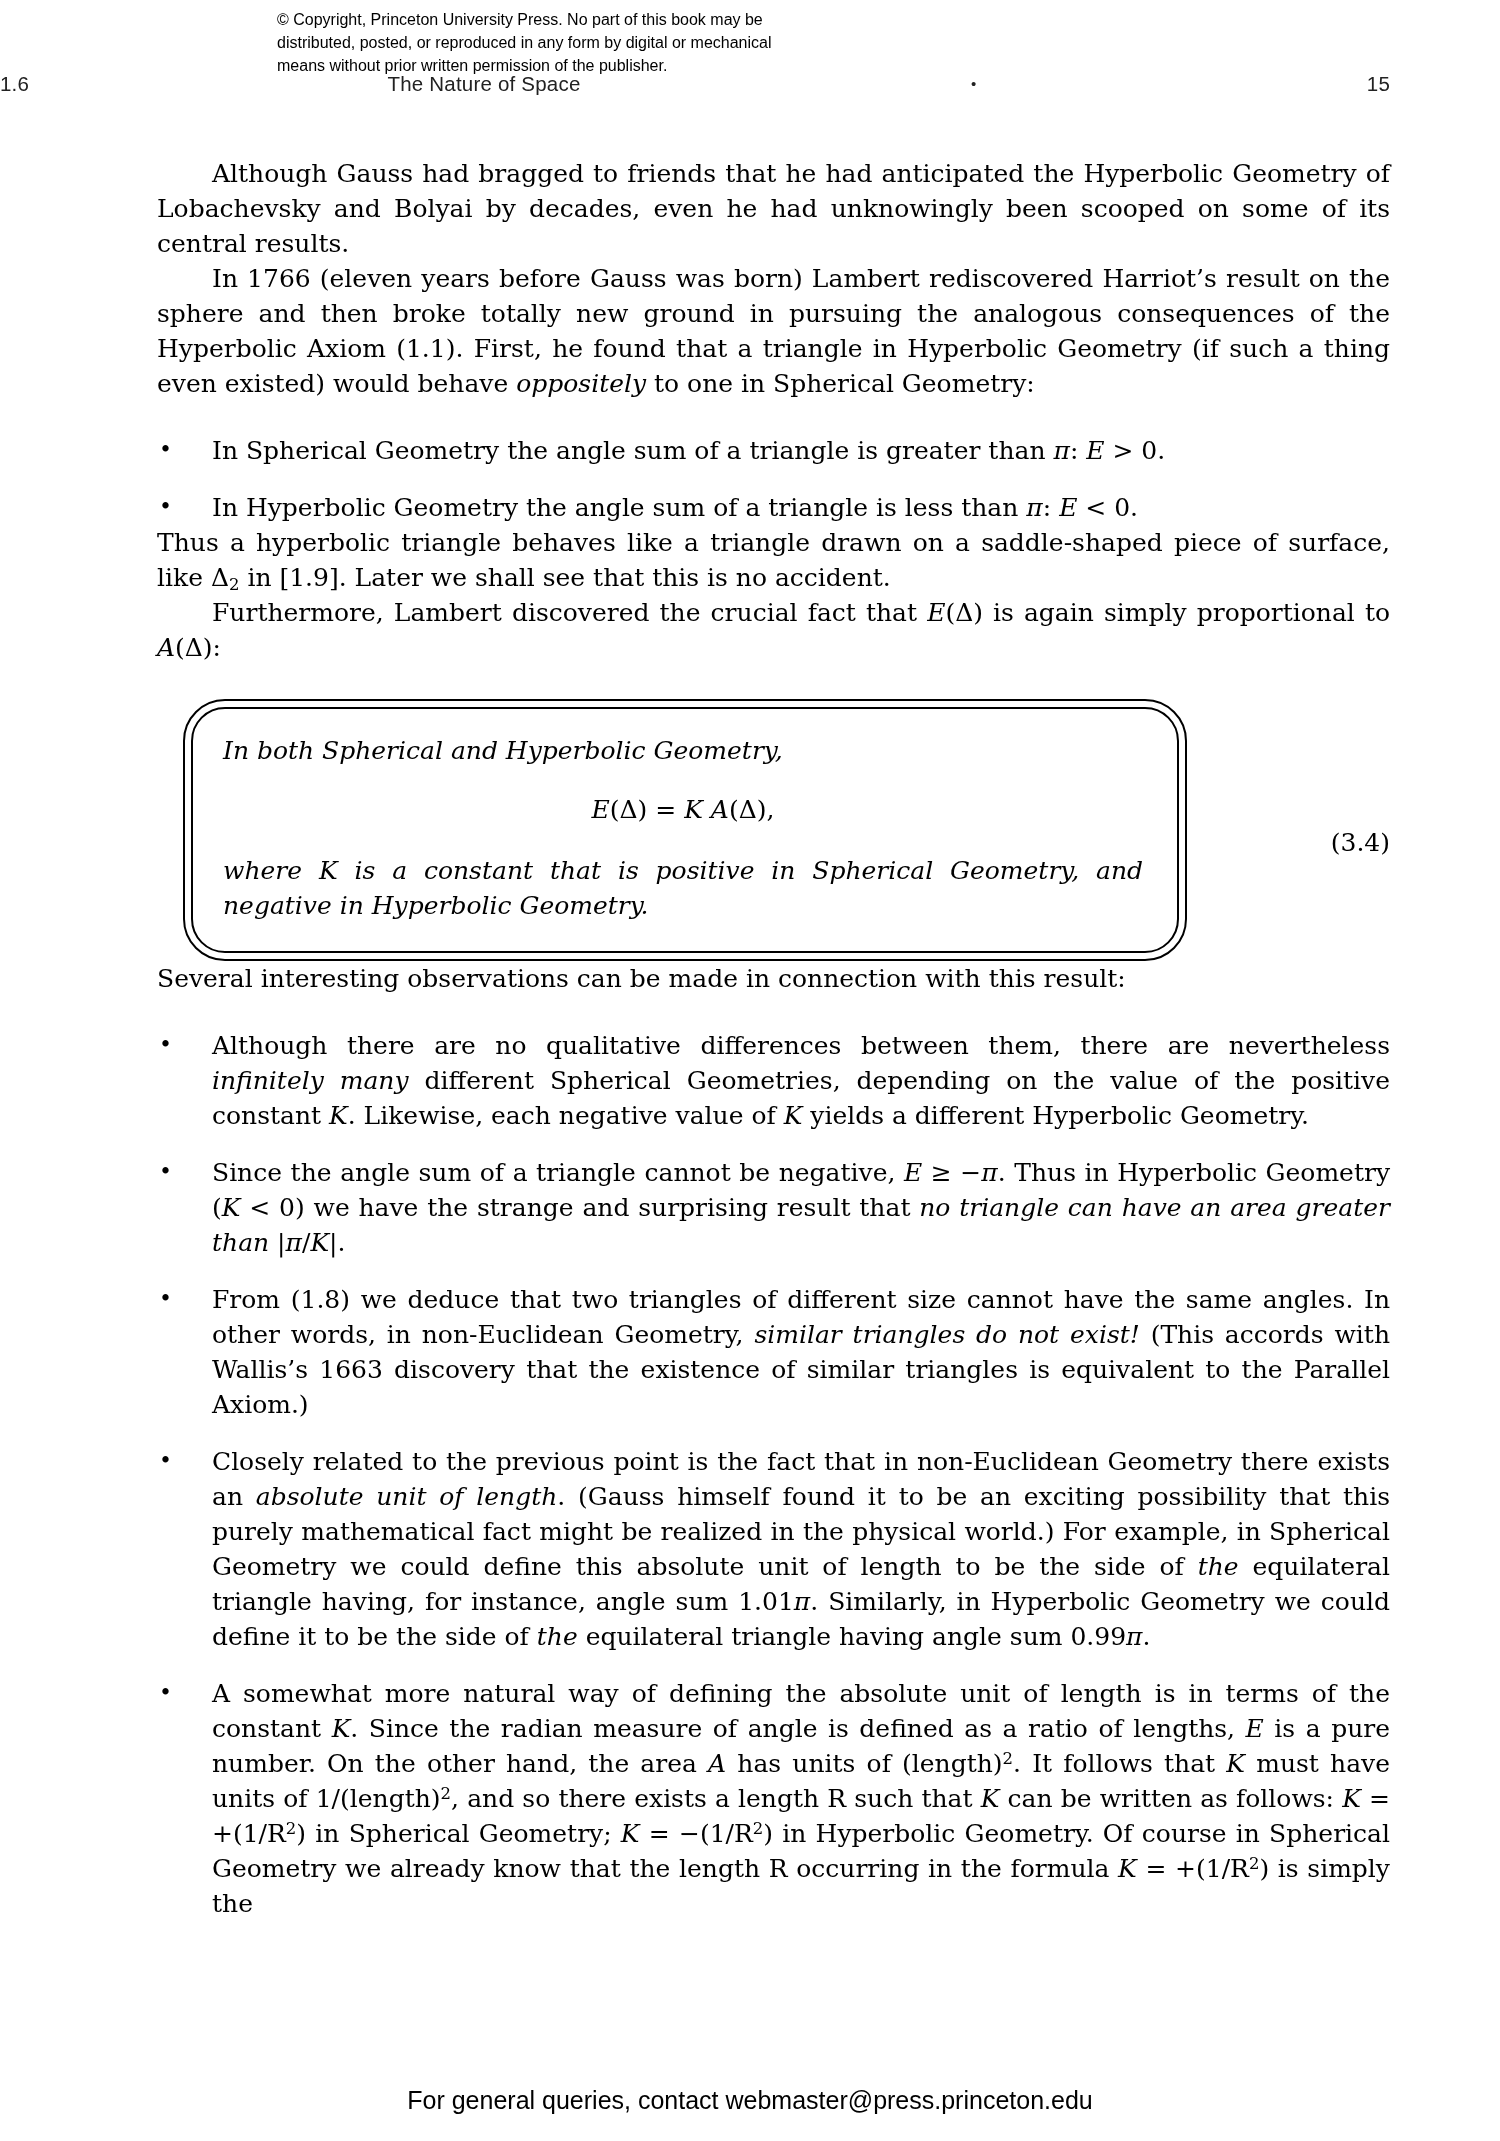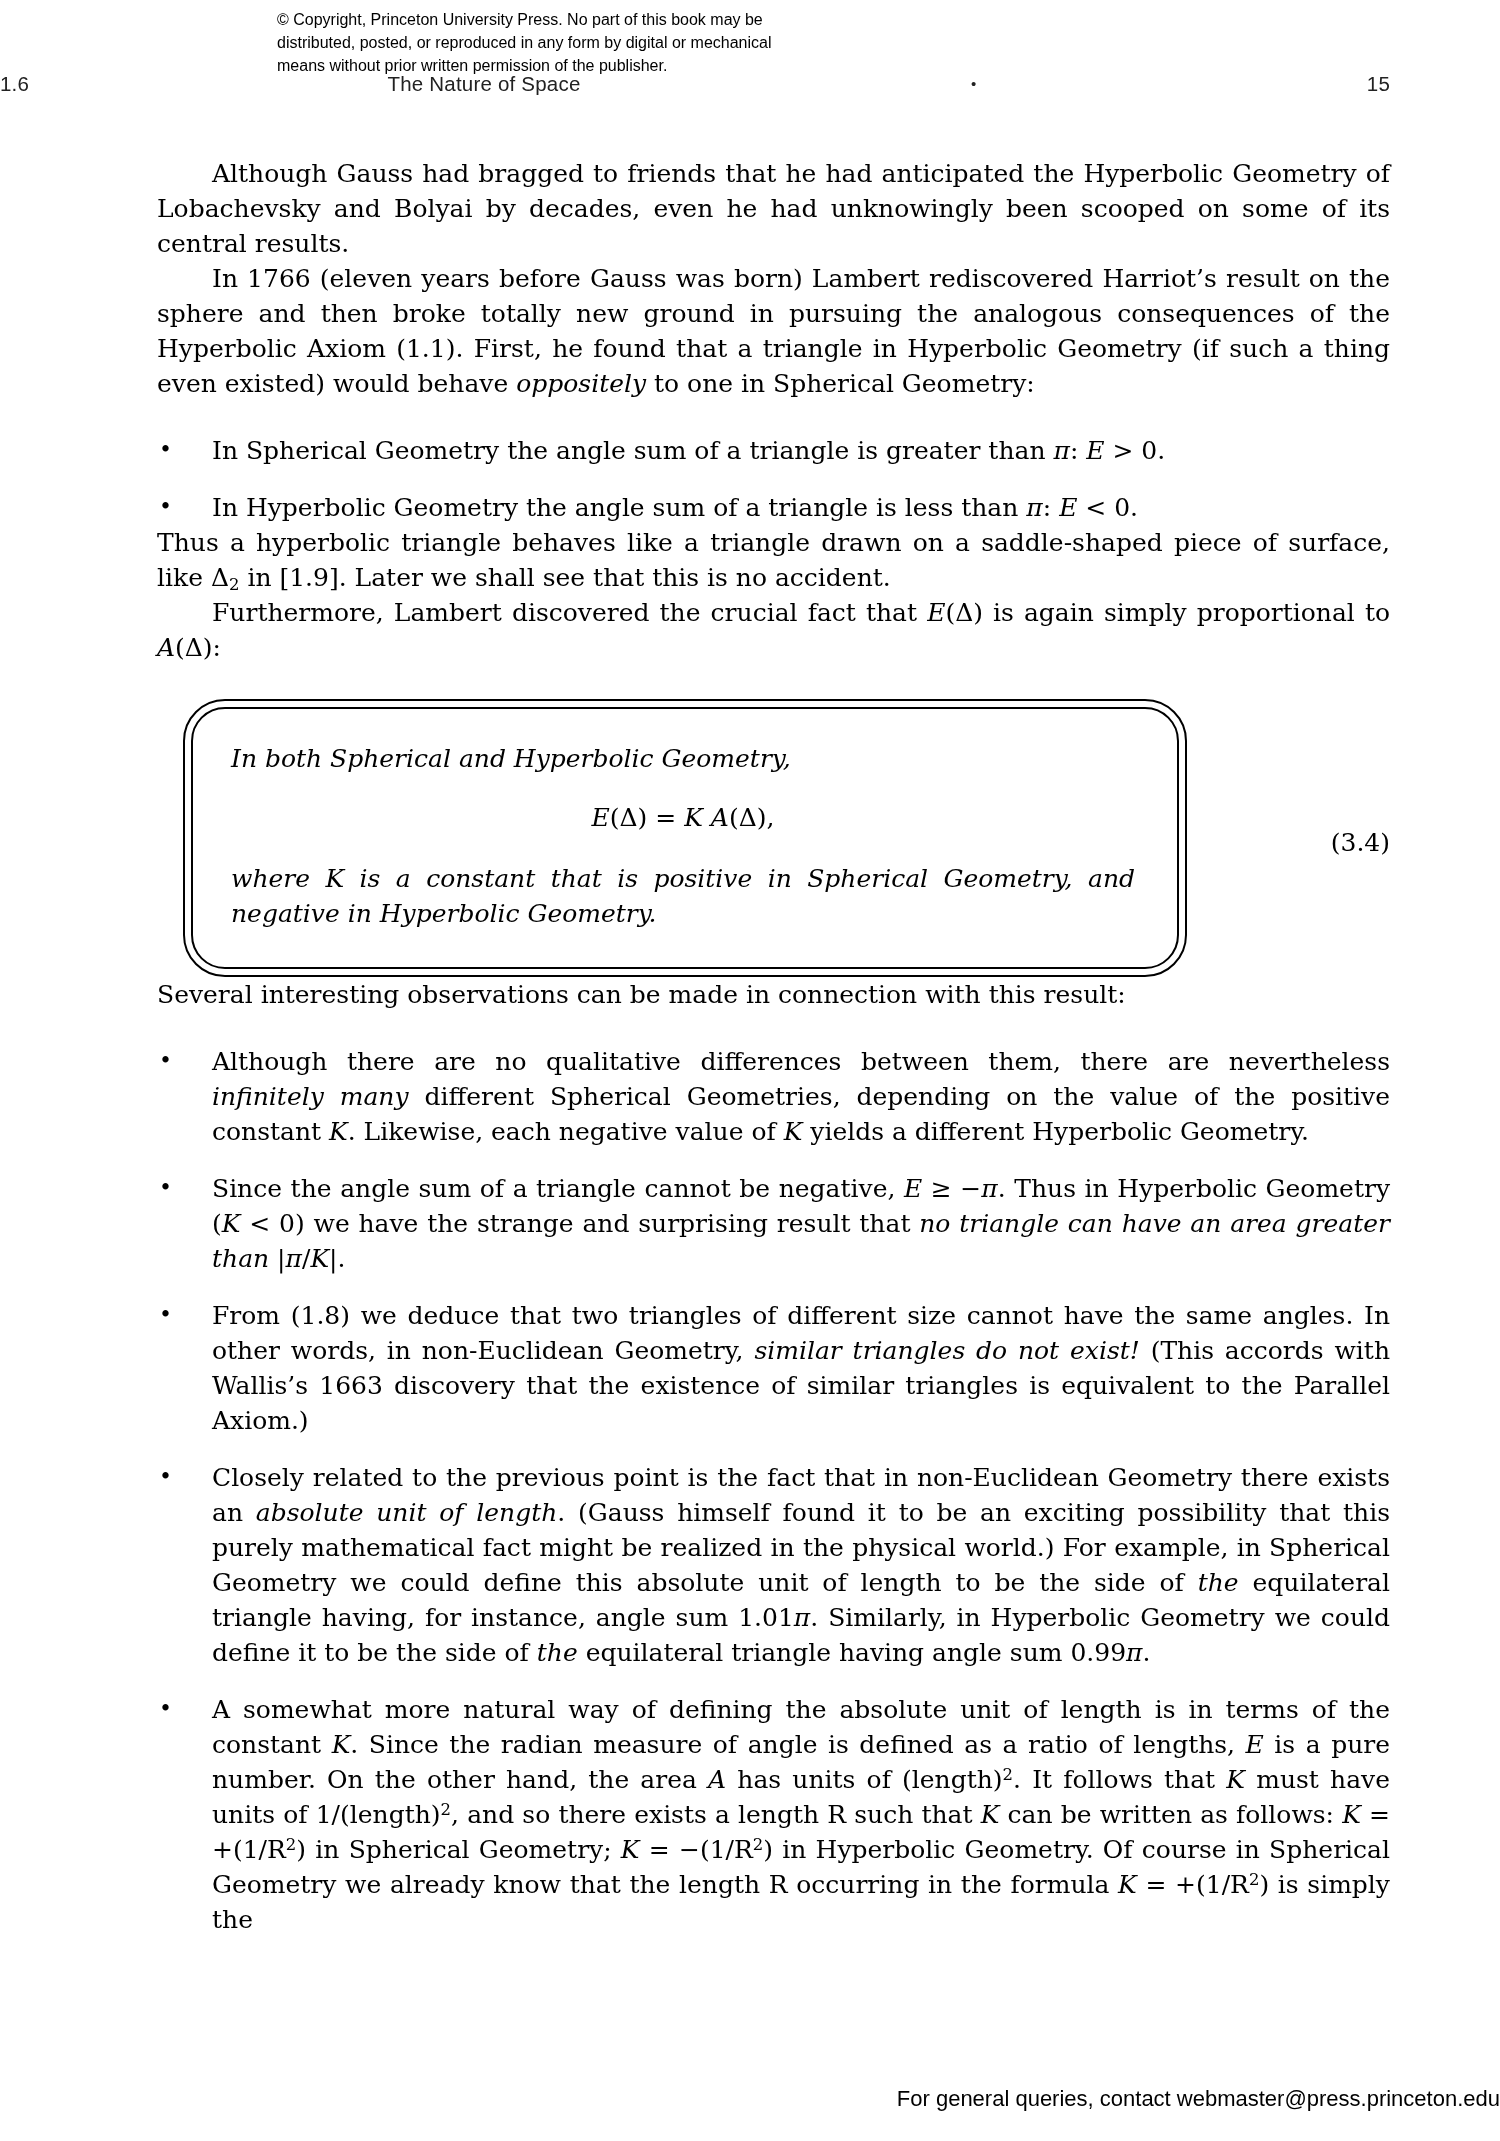--- a/index.html
+++ b/index.html
@@ -45,28 +45,28 @@
   .box-outer {
     margin-left:26px; width:1004px; box-sizing:border-box;
     border:2px solid #000; border-radius:42px; padding:6px;
     background:#fff;
   }
   .box-inner {
     border:2px solid #000; border-radius:34px;
     padding:24px 34px 28px 30px;
     font-style:italic;
   }
-  .box-line { margin:8px; text-align:justify; }
+  .box-line { margin:0; text-align:justify; }
   .eq-row { text-align:center; font-style:normal; margin:24px 0 26px 0; }
   .eq-num { position:absolute; right:0; top:126px; font-style:normal; }
   .obs-intro { margin-top:54px; }
   
   .footer {
-    position:absolute; left:0; right:0; top:2086px; text-align:right;
-    font-family:"Liberation Sans", sans-serif; font-size:22px; color:#000;
+    position:absolute; left:0; right:0; top:2086px; text-align:center;
+    font-family:"Liberation Sans", sans-serif; font-size:25px; color:#000;
   }
 </style>
 </head>
 <body>
 
 <div class="page">
 
   <div class="copyright">
     <div>© Copyright, Princeton University Press. No part of this book may be</div>
     <div>distributed, posted, or reproduced in any form by digital or mechanical</div>

